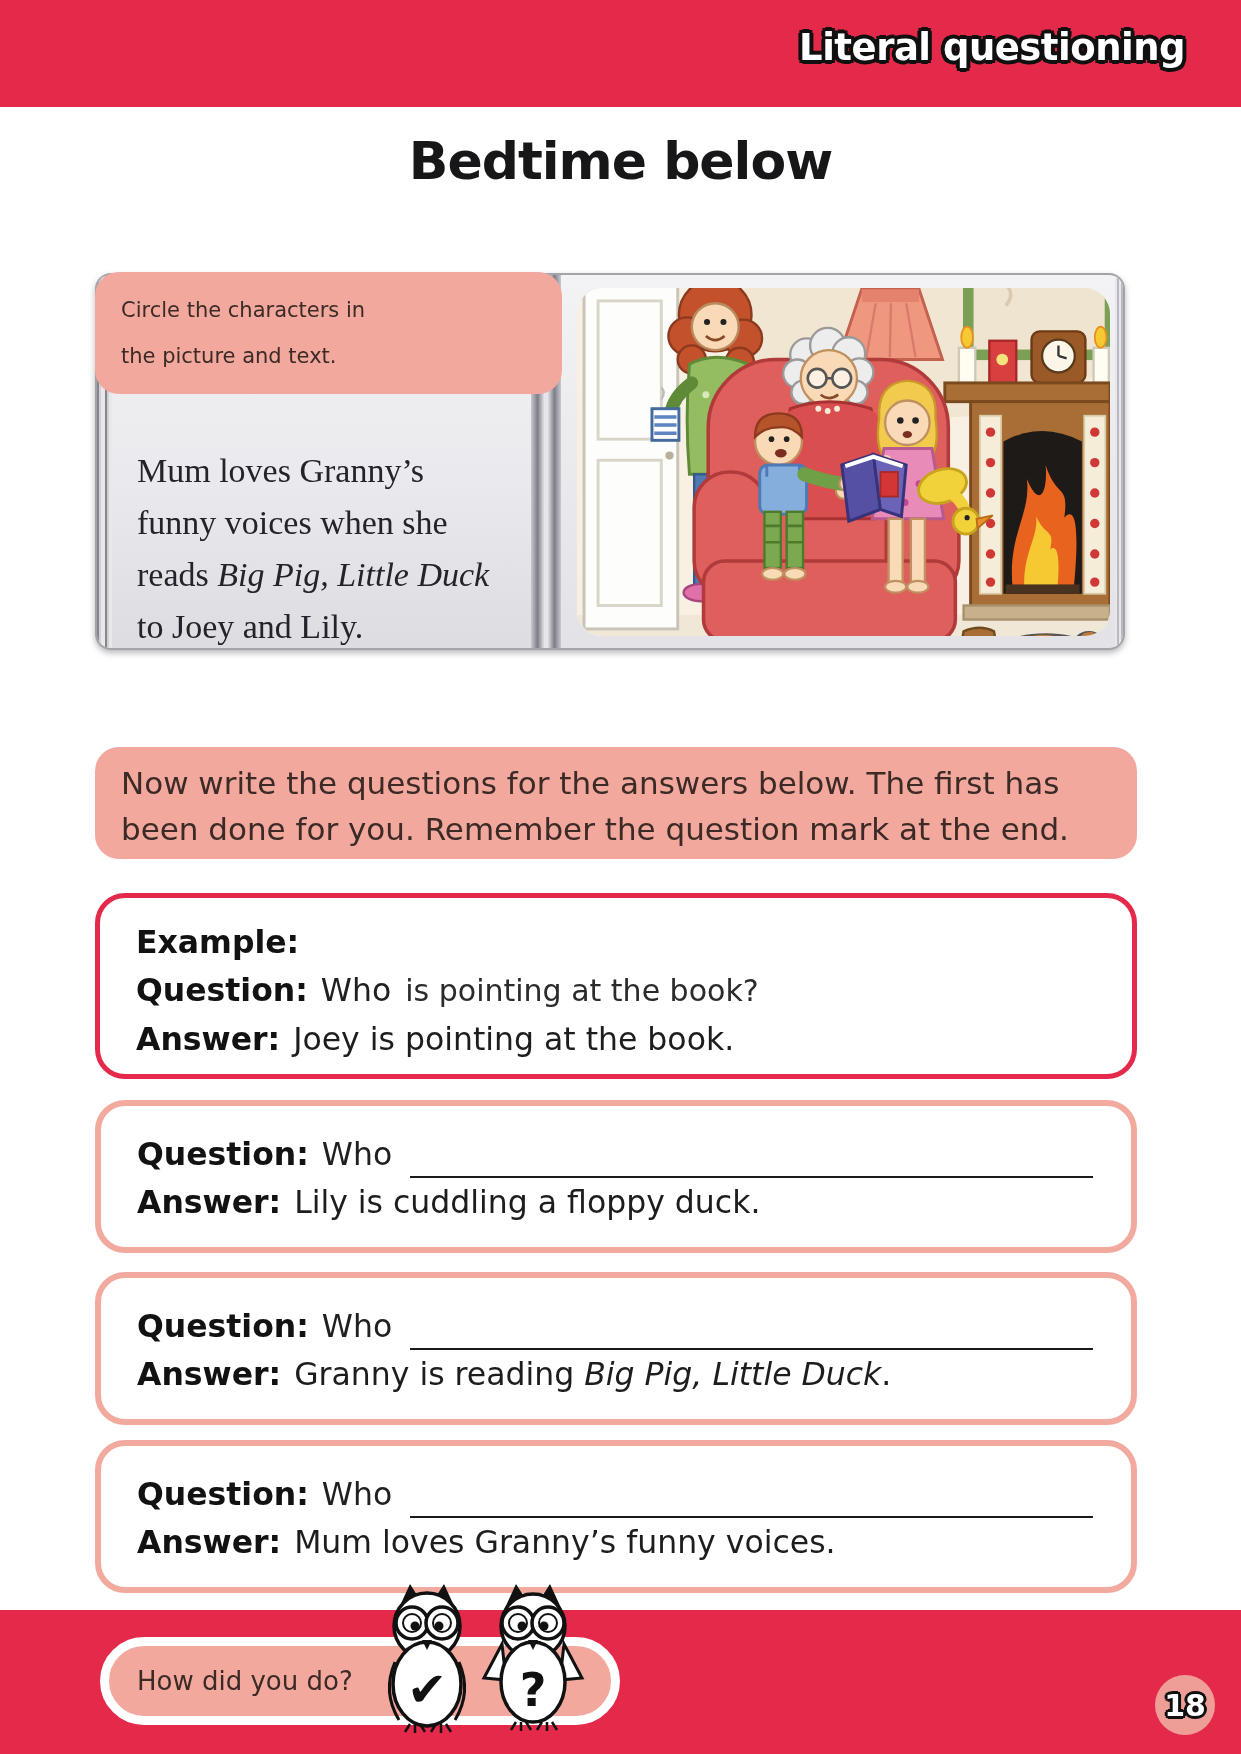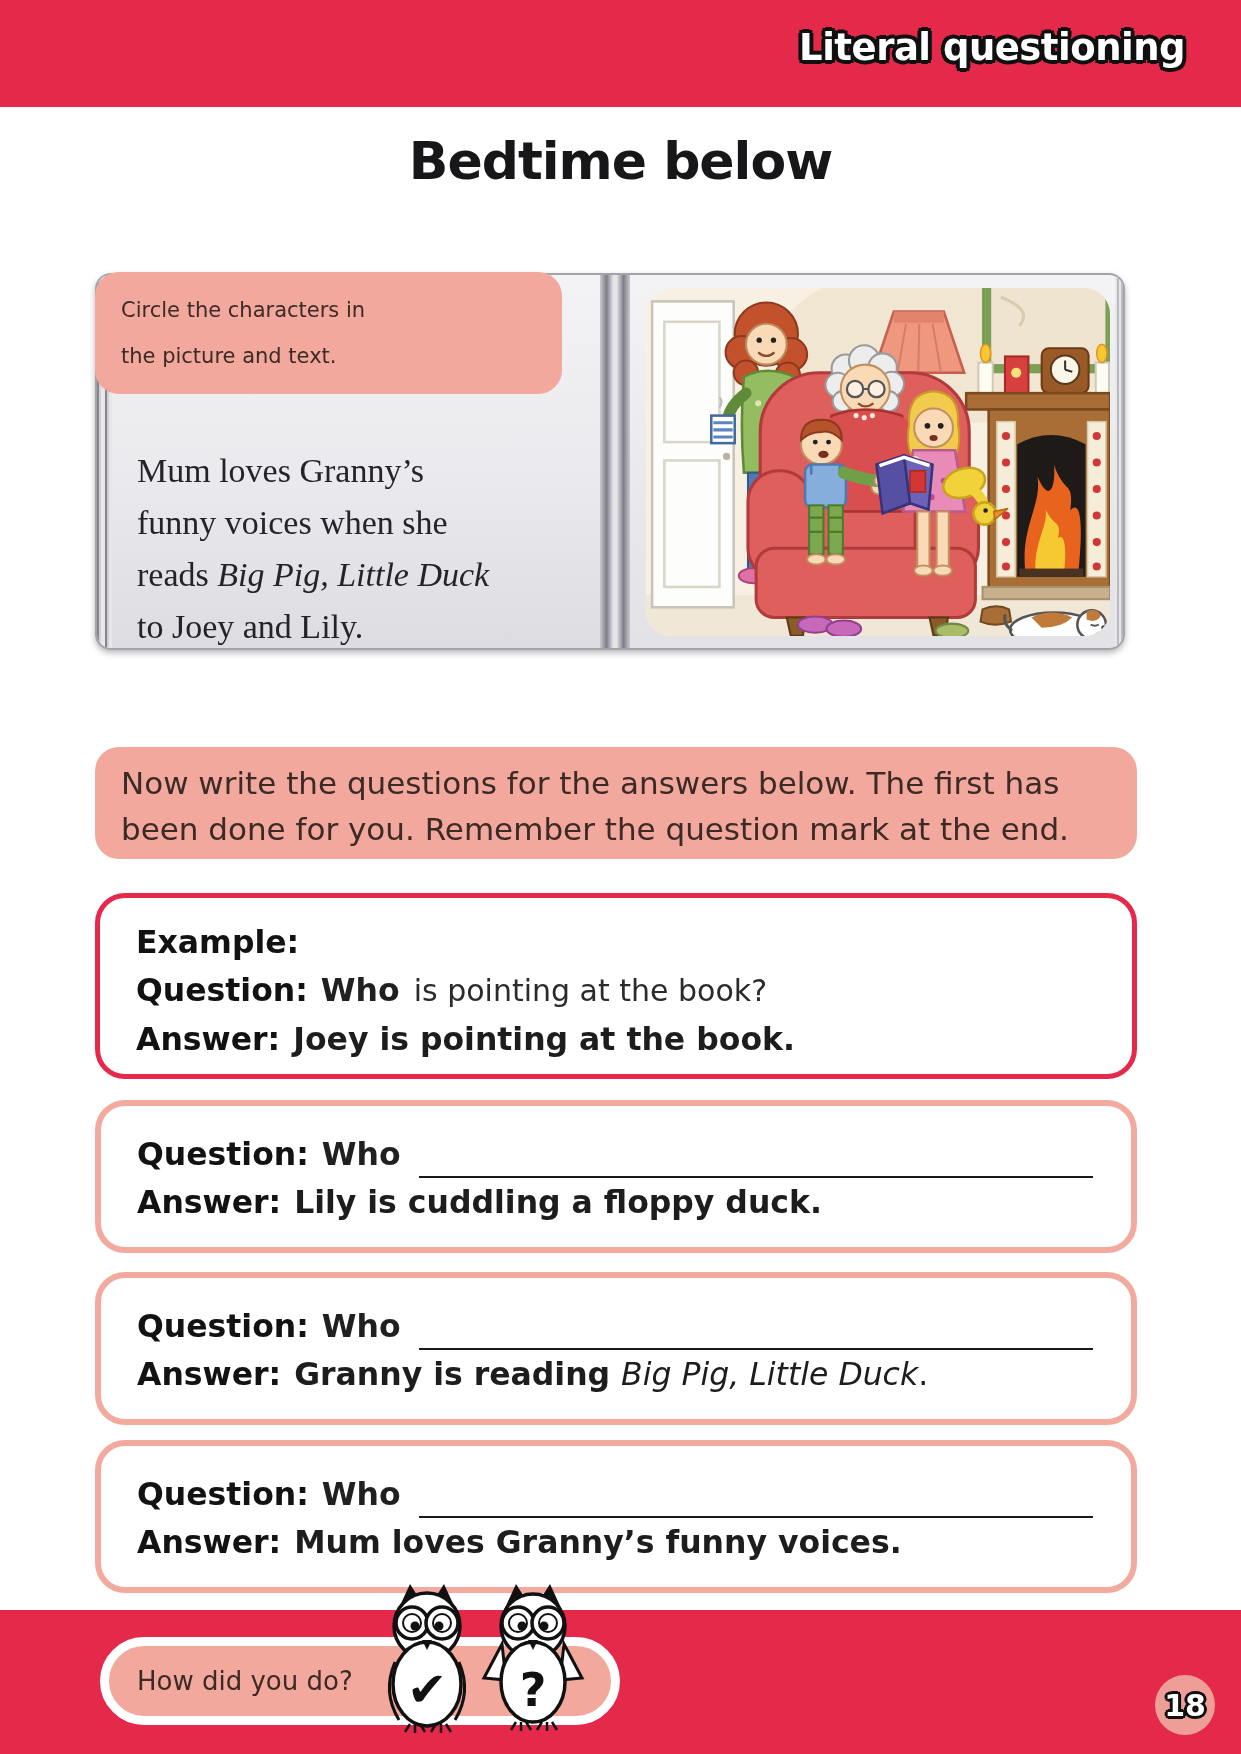--- a/index.html
+++ b/index.html
@@ -12,21 +12,21 @@
     position:absolute;right:56px;top:26px;font-size:37px;font-weight:800;letter-spacing:-0.5px;color:#fff;
     text-shadow:-3px -3px 0 #101010,3px -3px 0 #101010,-3px 3px 0 #101010,3px 3px 0 #101010,
                  0 -4px 0 #101010,0 4px 0 #101010,-4px 0 0 #101010,4px 0 0 #101010;
   }
   .page-title{position:absolute;left:0;top:131px;width:1241px;text-align:center;
     font-size:52px;font-weight:800;letter-spacing:-1px;color:#17171A;}
 
   
   .book{position:absolute;left:95px;top:273px;width:1030px;height:377px;display:flex;
     filter:drop-shadow(0 3px 3px rgba(0,0,0,.28));}
-  .page-left{width:505px;box-sizing:border-box;border:2px solid #A3A3AA;border-right:none;
+  .page-left{width:436px;box-sizing:border-box;border:2px solid #A3A3AA;border-right:none;
     border-radius:16px 0 0 16px;background:linear-gradient(180deg,#F3F3F5 0%,#EAEAEE 55%,#DCDCE1 100%);
     position:relative;overflow:hidden;padding-left:40px;}
   .page-left::before{content:"";position:absolute;left:0;top:0;bottom:0;width:15px;
     background:repeating-linear-gradient(90deg,#85858E 0 2px,#CFCFD5 2px 4px,#E8E8EC 4px 8px);}
   .spine{width:30px;border-top:2px solid #A3A3AA;border-bottom:2px solid #A3A3AA;box-sizing:border-box;
     background:linear-gradient(90deg,#C9C9CF 0%,#7E7E88 22%,#E6E6EA 45%,#E6E6EA 55%,#7E7E88 78%,#C9C9CF 100%);}
   .page-right{flex:1;box-sizing:border-box;border:2px solid #A3A3AA;border-left:none;
     border-radius:0 16px 16px 0;background:linear-gradient(180deg,#F3F3F5,#E2E2E7);position:relative;overflow:hidden;}
   .page-right::after{content:"";position:absolute;right:0;top:0;bottom:0;width:8px;
     background:repeating-linear-gradient(90deg,#E8E8EC 0 2px,#B9B9C0 2px 4px);}
@@ -44,23 +44,23 @@
 
   
   .example-box{position:absolute;left:95px;top:893px;width:1042px;height:186px;box-sizing:border-box;
     border:5px solid #E5294A;border-radius:30px;background:#fff;padding:20px 36px 0 36px;}
   .qbox{position:absolute;left:95px;width:1042px;height:153px;box-sizing:border-box;
     border:6px solid #F3AA9E;border-radius:30px;background:#fff;padding:24px 38px 0 36px;}
   .q1{top:1100px;} .q2{top:1272px;} .q3{top:1440px;}
   .row{font-size:31.5px;line-height:48px;color:#1D1D1D;}
   .qrow{display:flex;align-items:flex-end;}
   .lbl{font-weight:bold;color:#121212;}
-  .who{font-weight:bold;margin-left:13px;color:#202020;}
+  .who{font-weight:normal;margin-left:13px;color:#202020;}
   .written{margin-left:14px;font-size:30px;color:#2B2B2B;transform:scaleX(.96);transform-origin:left bottom;}
-  .gap{margin-left:13px;font-weight:bold;}
+  .gap{margin-left:13px;}
   .qline{flex:1 1 auto;margin-left:18px;border-bottom:2.5px solid #1A1A1A;height:38px;}
 
   
   .band-bottom{position:absolute;left:0;top:1610px;width:1241px;height:144px;background:#E5294A;}
   .howbox{position:absolute;left:100px;top:1637px;width:520px;height:88px;box-sizing:border-box;
     border:9px solid #fff;background:#F2A89D;border-radius:44px;display:flex;align-items:center;
     padding-left:28px;font-size:26px;color:#3B2A26;}
   .owls{position:absolute;left:380px;top:1581px;width:205px;height:152px;}
   .page-num{position:absolute;left:1155px;top:1675px;width:60px;height:60px;border-radius:50%;
     background:#EF9E97;display:flex;align-items:center;justify-content:center;

